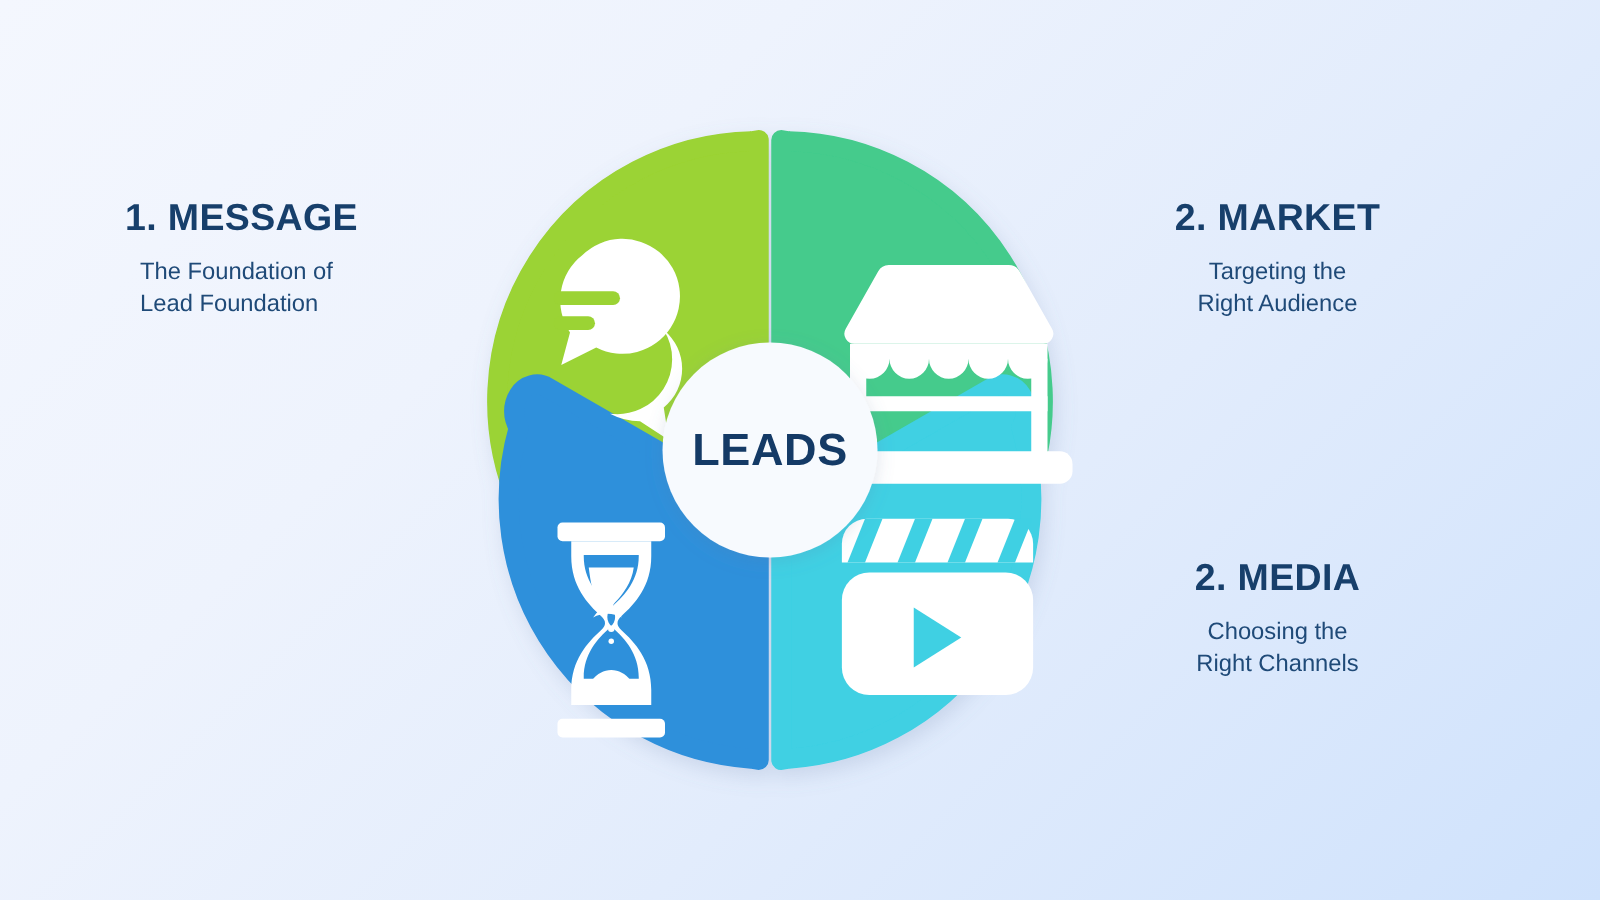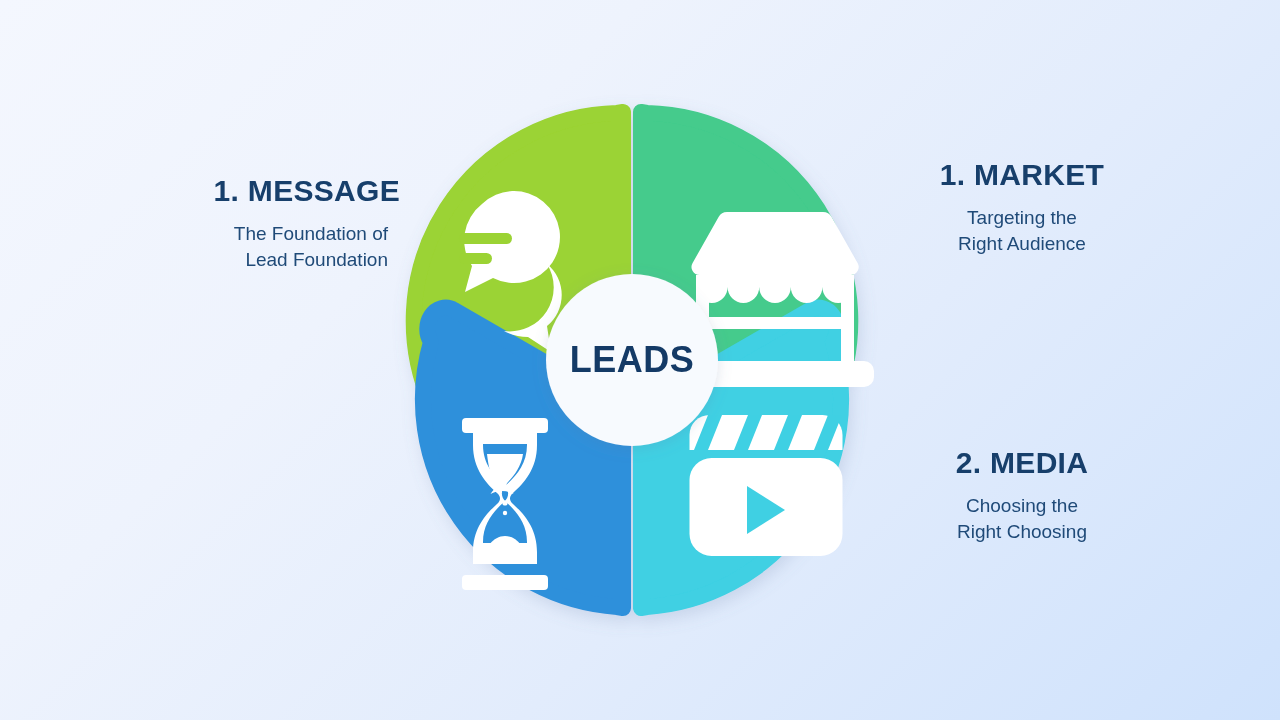--- a/index.html
+++ b/index.html
@@ -18,21 +18,21 @@
     position: relative;
     width: 1280px;
     height: 720px;
     background: linear-gradient(135deg, #f4f7fe 0%, #eef3fd 32%, #e2ecfc 62%, #cfe2fc 100%);
     overflow: hidden;
   }
 
   
   #wheel {
     position: absolute;
-    left: 376px;
+    left: 360px;
     top: 104px;
     width: 512px;
     height: 512px;
   }
   #wheel svg {
     display: block;
     width: 512px;
     height: 512px;
     overflow: visible;
   }
@@ -74,22 +74,22 @@
   .label-block .desc {
     font-size: 19px;
     font-weight: 400;
     line-height: 1.38;
     color: #1f4a78;
     margin: 12px;
   }
 
   #block-message {
     left: 100px;
-    top: 174px;
-    text-align: right;
+    top: 158px;
+    text-align: left;
   }
   #block-market {
     left: 872px;
     top: 158px;
     text-align: center;
   }
   #block-media {
     left: 872px;
     top: 446px;
     text-align: center;
@@ -276,29 +276,29 @@
 
   <div class="label-block" id="block-message">
     <p class="title">1. MESSAGE</p>
     <p class="desc">
       <span>The Foundation of</span><br>
       <span>Lead Foundation</span>
     </p>
   </div>
 
   <div class="label-block" id="block-market">
-    <p class="title">1. MARKET</p>
+    <p class="title">2. MARKET</p>
     <p class="desc">
       <span>Targeting the</span><br>
       <span>Right Audience</span>
     </p>
   </div>
 
   <div class="label-block" id="block-media">
     <p class="title">2. MEDIA</p>
     <p class="desc">
       <span>Choosing the</span><br>
-      <span>Right Choosing</span>
+      <span>Right Channels</span>
     </p>
   </div>
 
 
 </div>
 
 </body></html>

